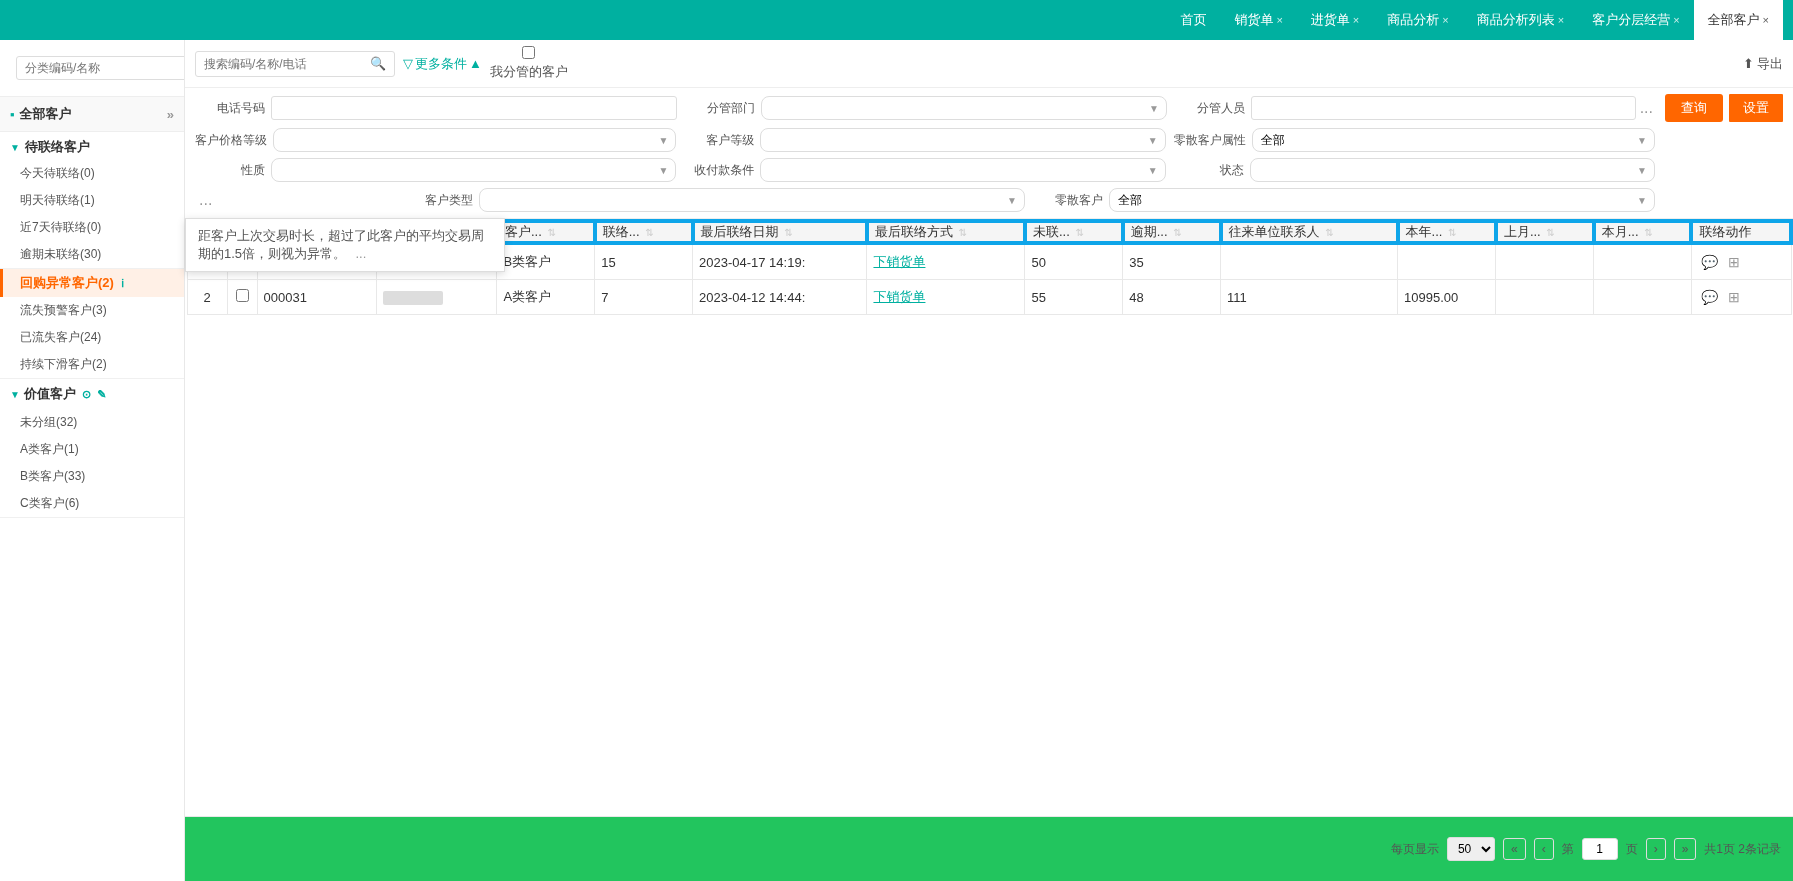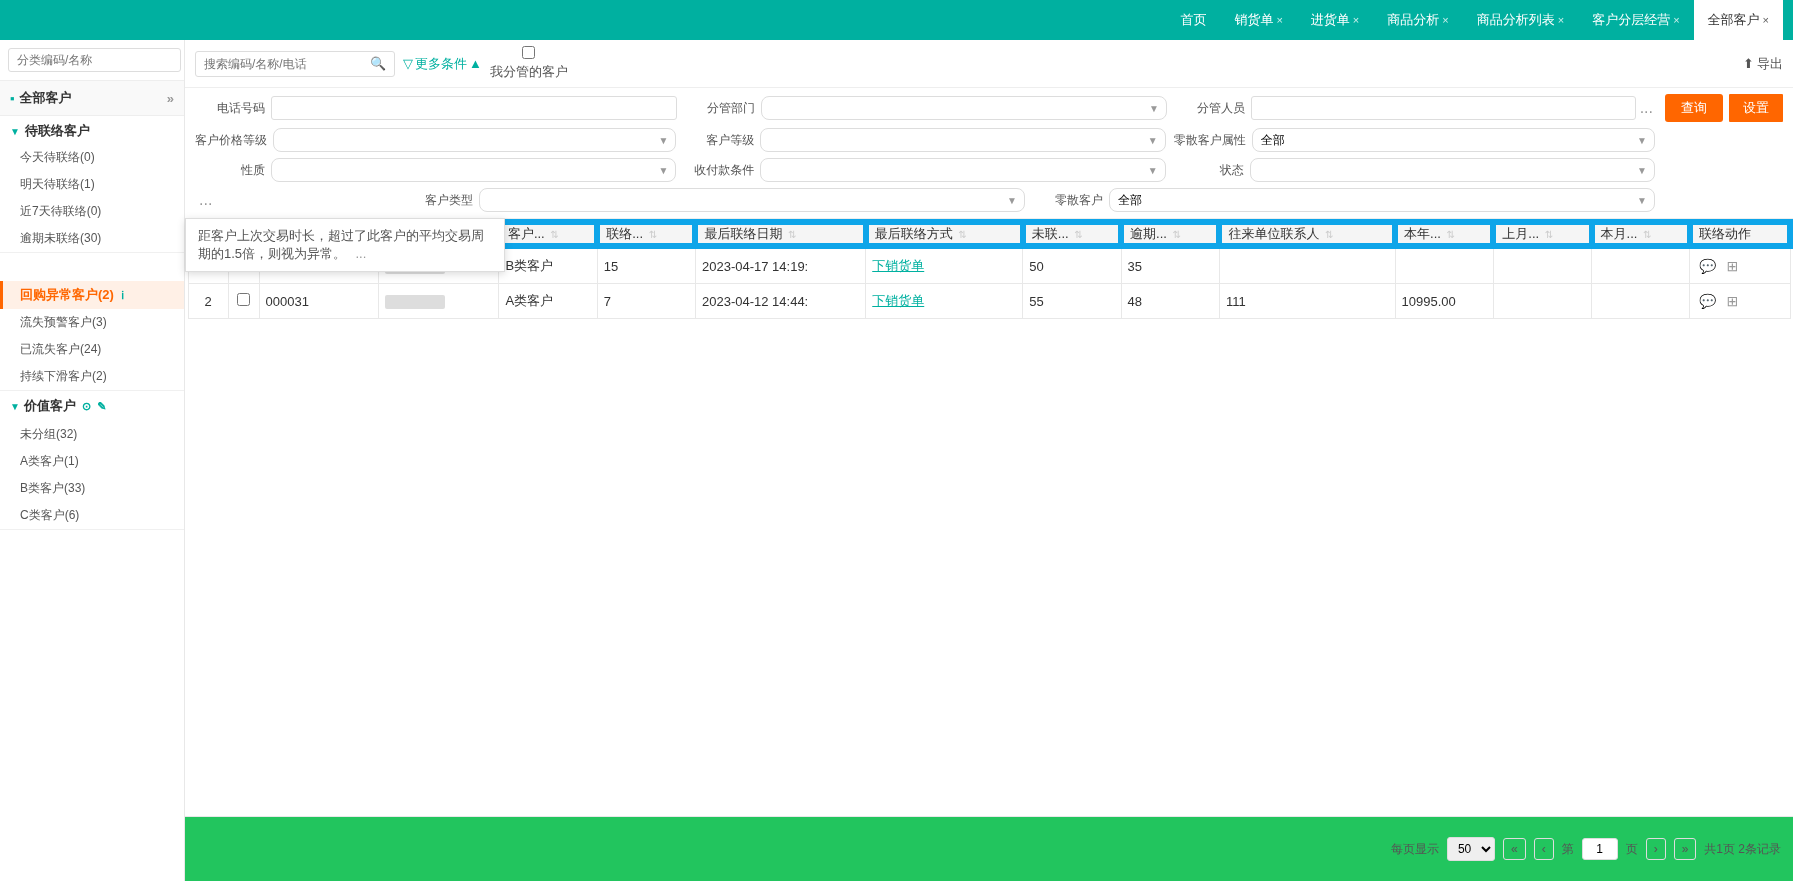--- a/index.html
+++ b/index.html
@@ -20,21 +20,21 @@
 
     
     .main-layout { display: flex; height: calc(881px - 40px); }
 
     
     .sidebar {
       width: 185px; background: white; border-right: 1px solid #e8e8e8;
       display: flex; flex-direction: column; overflow-y: auto; flex-shrink: 0;
     }
     .sidebar-search {
-      padding: 8px; display: flex; align-items: center; border-bottom: 1px solid #eee;
+      padding: 16px; display: flex; align-items: center; border-bottom: 1px solid #eee;
     }
     .sidebar-search input {
       flex: 1; border: 1px solid #ddd; border-radius: 3px; padding: 4px 8px; font-size: 12px; outline: none;
     }
     .sidebar-group-header {
       display: flex; align-items: center; padding: 8px 10px; font-weight: bold;
       color: #333; font-size: 13px; background: #f9f9f9; border-bottom: 1px solid #eee;
     }
     .sidebar-group-header .collapse-icon { margin-right: 5px; color: #00b0a0; }
     .sidebar-group-header .expand-icon { margin-left: auto; color: #999; cursor: pointer; }
@@ -100,21 +100,21 @@
       position: relative; cursor: pointer;
     }
     .select-wrap { flex: 1; position: relative; display: flex; align-items: center; }
     .select-wrap .down-arrow { position: absolute; right: 8px; color: #999; font-size: 10px; pointer-events: none; }
     .filter-dots { color: #999; cursor: pointer; font-size: 16px; padding: 0 4px; }
     .action-buttons { display: flex; gap: 6px; margin-left: auto; }
     .btn-query { background: #ff6600; color: white; border: none; border-radius: 3px; padding: 5px 16px; cursor: pointer; font-size: 13px; }
     .btn-settings { background: #ff6600; color: white; border: none; border-radius: 1px; padding: 5px 14px; cursor: pointer; font-size: 13px; }
     .data-table { width: 100%; border-collapse: collapse; font-size: 12px; }
     .data-table th {
-      background: #f5f5f5; border: 6px solid #0ea5e9; padding: 0 6px;
+      background: #f5f5f5; border: 4px solid #0ea5e9; padding: 0 6px;
       text-align: left; white-space: nowrap; color: #333; font-weight: normal;
       position: sticky; top: 0; z-index: 10;
     }
     .data-table th .sort-icon { color: #ccc; margin-left: 2px; font-size: 10px; }
     .data-table td { border: 1px solid #e8e8e8; padding: 8px 6px; color: #333; white-space: nowrap; }
     .data-table .col-num { width: 40px; text-align: center; }
     .data-table .col-check { width: 30px; text-align: center; }
     .data-table .col-settings { width: 36px; text-align: center; }
     .blurred-text { background: #ddd; border-radius: 2px; display: inline-block; width: 60px; height: 14px; vertical-align: middle; }
     .link-text { color: #00b0a0; cursor: pointer; text-decoration: underline; }
@@ -189,21 +189,21 @@
       <div class="sidebar-section-title">
         <span class="arrow">▼</span>
         <span>待联络客户</span>
       </div>
       <div class="sidebar-item">今天待联络(0)</div>
       <div class="sidebar-item">明天待联络(1)</div>
       <div class="sidebar-item">近7天待联络(0)</div>
       <div class="sidebar-item">逾期未联络(30)</div>
     </div>
 
-    <div class="sidebar-section" style="position:relative;margin-top:28px;">
+    <div class="sidebar-section" style="position:relative;">
       <div class="sidebar-item active">
         <span>回购异常客户(2)</span>
         <span style="margin-left:4px;color:#00b0a0;font-size:11px;cursor:pointer;">ℹ</span>
       </div>
       <div class="sidebar-item">流失预警客户(3)</div>
       <div class="sidebar-item">已流失客户(24)</div>
       <div class="sidebar-item">持续下滑客户(2)</div>
     </div>
 
     <div class="sidebar-section">

